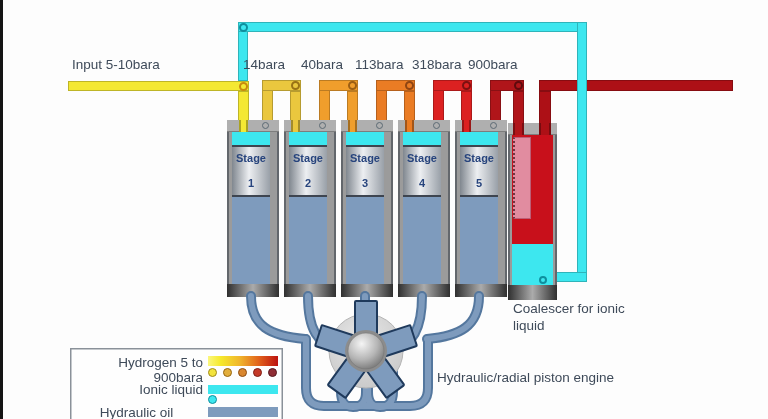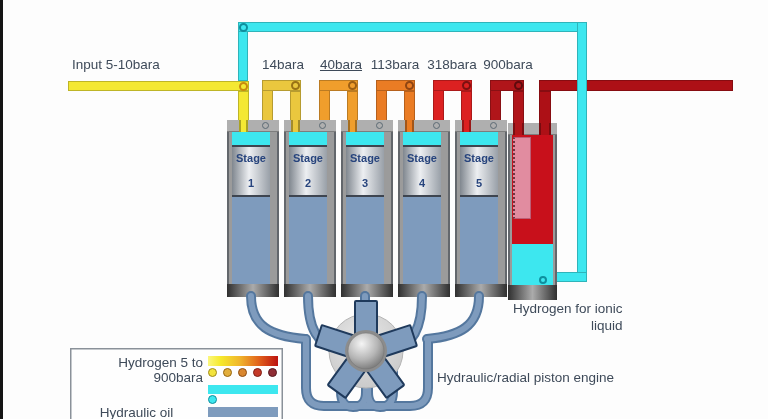--- a/index.html
+++ b/index.html
@@ -1,22 +1,22 @@
 <!DOCTYPE html>
 <html><head>
 <meta charset="utf-8">
 <style>
   html,body{margin:0;padding:0;background:#e9e9e9;}
   #screen{position:relative;width:768px;height:419px;background:#FDFDFD;overflow:hidden;
           font-family:"Liberation Sans",sans-serif;color:#3E4A59;}
   .abs{position:absolute;}
   .pipe{position:absolute;box-shadow:inset 0 0 0 1px rgba(0,0,0,.22);}
   .cv{position:absolute;width:9px;height:9px;border-radius:50%;box-sizing:border-box;border:2px solid #555;}
-  .lbl{position:absolute;font-size:13.5px;line-height:15px;white-space:nowrap;text-align:right;}
-  .plabel{position:absolute;top:57px;width:80px;text-align:center;font-size:13.5px;}
+  .lbl{position:absolute;font-size:13.5px;line-height:15px;white-space:nowrap;}
+  .plabel{position:absolute;top:57px;width:80px;text-align:left;font-size:13.5px;}
   .stage{position:absolute;top:120px;width:52px;height:177px;background:#9B9B9B;
          box-shadow:inset 0 0 0 2px #63676C;}
   .cap{position:absolute;left:0;top:0;width:100%;height:12px;background:#AFAFAF;border-bottom:1px solid #7D7D7D;box-sizing:border-box;}
   .band{position:absolute;left:5px;top:12px;width:38px;height:13px;background:#3DE7EF;}
   .piston{position:absolute;left:5px;top:25px;width:38px;height:52px;box-sizing:border-box;
           background:linear-gradient(90deg,#80878F,#EDEFF2 45%,#99A0A8);
           border-top:2px solid #3E4550;border-bottom:2px solid #3E4550;
           text-align:center;font-weight:bold;font-size:11px;color:#27447D;}
   .piston .w{position:absolute;left:0;right:0;top:5px;}
   .piston .n{position:absolute;left:0;right:0;top:30px;}
@@ -194,36 +194,37 @@
         <rect x="355" y="301" width="22" height="34" rx="1" transform="rotate(288 366 351)"></rect>
       </g>
       <circle cx="366" cy="351" r="21" fill="#8C8C8C"></circle>
       <circle cx="366" cy="351" r="18" fill="url(#gSphere)" stroke="#707070" stroke-width="0.5"></circle>
     </g>
   </svg>
 
   <div class="lbl" style="left:72px;top:57px;">Input 5-10bara</div>
 
   <div class="plabel" style="left:243px;">14bara</div>
-  <div class="plabel" style="left:301px;text-decoration:underline;">40bara</div>
+  <div class="plabel" style="left:301px;">40bara</div>
   <div class="plabel" style="left:355px;">113bara</div>
   <div class="plabel" style="left:412px;">318bara</div>
   <div class="plabel" style="left:468px;">900bara</div>
 
 
   <div class="lbl" style="left:513px;top:301px;line-height:16.5px;">
-    <div>Hydrogen for ionic</div>
+    <div>Coalescer for ionic</div>
     <div>liquid</div>
   </div>
 
   <div class="lbl" style="left:437px;top:370px;">Hydraulic/radial piston engine</div>
 
   <div class="legend">
     <div class="txt" style="top:7px;">Hydrogen 5 to</div>
     <div class="txt" style="top:22px;">900bara</div>
+    <div class="txt" style="top:34px;">Ionic liquid</div>
     <div class="txt" style="top:57px;text-align:center;">Hydraulic oil</div>
 
     <div class="sw" style="top:8px;height:10px;background:linear-gradient(90deg,#FBF77E 0%,#F6E92C 18%,#F0B62B 45%,#E2641C 72%,#BC1210 100%);"></div>
     <div class="dot" style="left:138px;top:20px;background:#F2E33C;border:1.5px solid #A08A1A;"></div>
     <div class="dot" style="left:153px;top:20px;background:#E2AE3C;border:1.5px solid #96650F;"></div>
     <div class="dot" style="left:168px;top:20px;background:#D9872F;border:1.5px solid #8D4D12;"></div>
     <div class="dot" style="left:183px;top:20px;background:#C43A28;border:1.5px solid #7C1C14;"></div>
     <div class="dot" style="left:198px;top:20px;background:#8F2D35;border:1.5px solid #55181E;"></div>
 
     <div class="sw" style="top:37px;height:9px;background:#3DE7EF;"></div>

